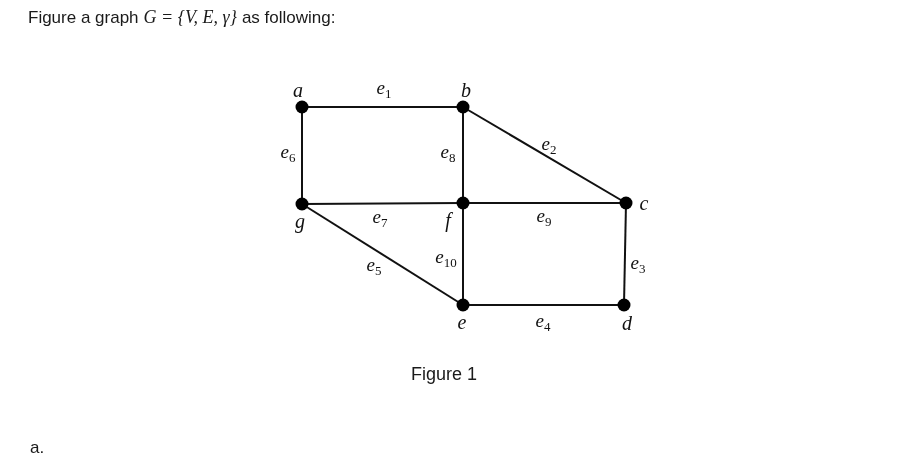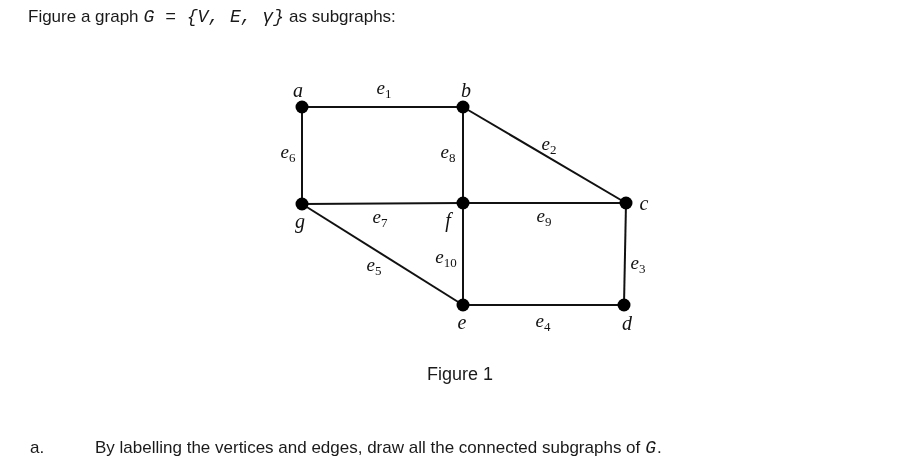--- a/index.html
+++ b/index.html
@@ -13,29 +13,29 @@
     overflow: hidden;
   }
   .title-line {
     position: absolute;
     left: 28px;
     top: 7px;
     font-size: 17px;
     white-space: nowrap;
   }
   .math {
-    font-family: Liberation Mono, monospace;
+    font-family: Liberation Serif, serif;
     font-style: italic;
     font-size: 18px;
   }
   .title-line .math { margin: 0 5px; }
   #graph-svg { position: absolute; left: 0; top: 0; }
   .figure-caption {
     position: absolute;
-    left: 427px;
+    left: 411px;
     top: 364px;
     font-size: 18px;
   }
   .question-line {
     position: absolute;
     top: 438px;
     left: 0;
     width: 911px;
     height: 24px;
     font-size: 17px;
@@ -55,21 +55,21 @@
     font-family: "Liberation Serif", serif;
     font-style: italic;
     font-size: 19px;
     fill: #111111;
   }
   .sub { font-size: 13px; font-style: normal; }
 </style>
 </head>
 <body>
 
-<div class="title-line"><span>Figure a graph</span><span class="math">G = {V, E, γ}</span><span>as subgraphs:</span></div>
+<div class="title-line"><span>Figure a graph</span><span class="math">G = {V, E, γ}</span><span>as following:</span></div>
 
 <svg id="graph-svg" width="911" height="466" viewBox="0 0 911 466">
     <line x1="302" y1="107" x2="463" y2="107" class="edge"></line>
     <line x1="463" y1="107" x2="626" y2="203" class="edge"></line>
     <line x1="626" y1="203" x2="624" y2="305" class="edge"></line>
     <line x1="463" y1="305" x2="624" y2="305" class="edge"></line>
     <line x1="302" y1="204" x2="463" y2="305" class="edge"></line>
     <line x1="302" y1="107" x2="302" y2="204" class="edge"></line>
     <line x1="302" y1="204" x2="463" y2="203" class="edge"></line>
     <line x1="463" y1="107" x2="463" y2="203" class="edge"></line>
@@ -98,14 +98,13 @@
     <circle cx="463" cy="203" r="6.5" class="vertex"></circle>
     <text x="448" y="227" text-anchor="middle" class="vertex-label">f</text>
     <circle cx="302" cy="204" r="6.5" class="vertex"></circle>
     <text x="300" y="228" text-anchor="middle" class="vertex-label">g</text>
   </svg>
 
 <div class="figure-caption">Figure 1</div>
 
 <div class="question-line">
   <span class="q-item">a.</span>
-  <span class="q-text"><span>By labelling the vertices and edges, draw all the connected subgraphs of</span><span class="math">G</span><span>.</span></span>
 </div>
 
 </body></html>

